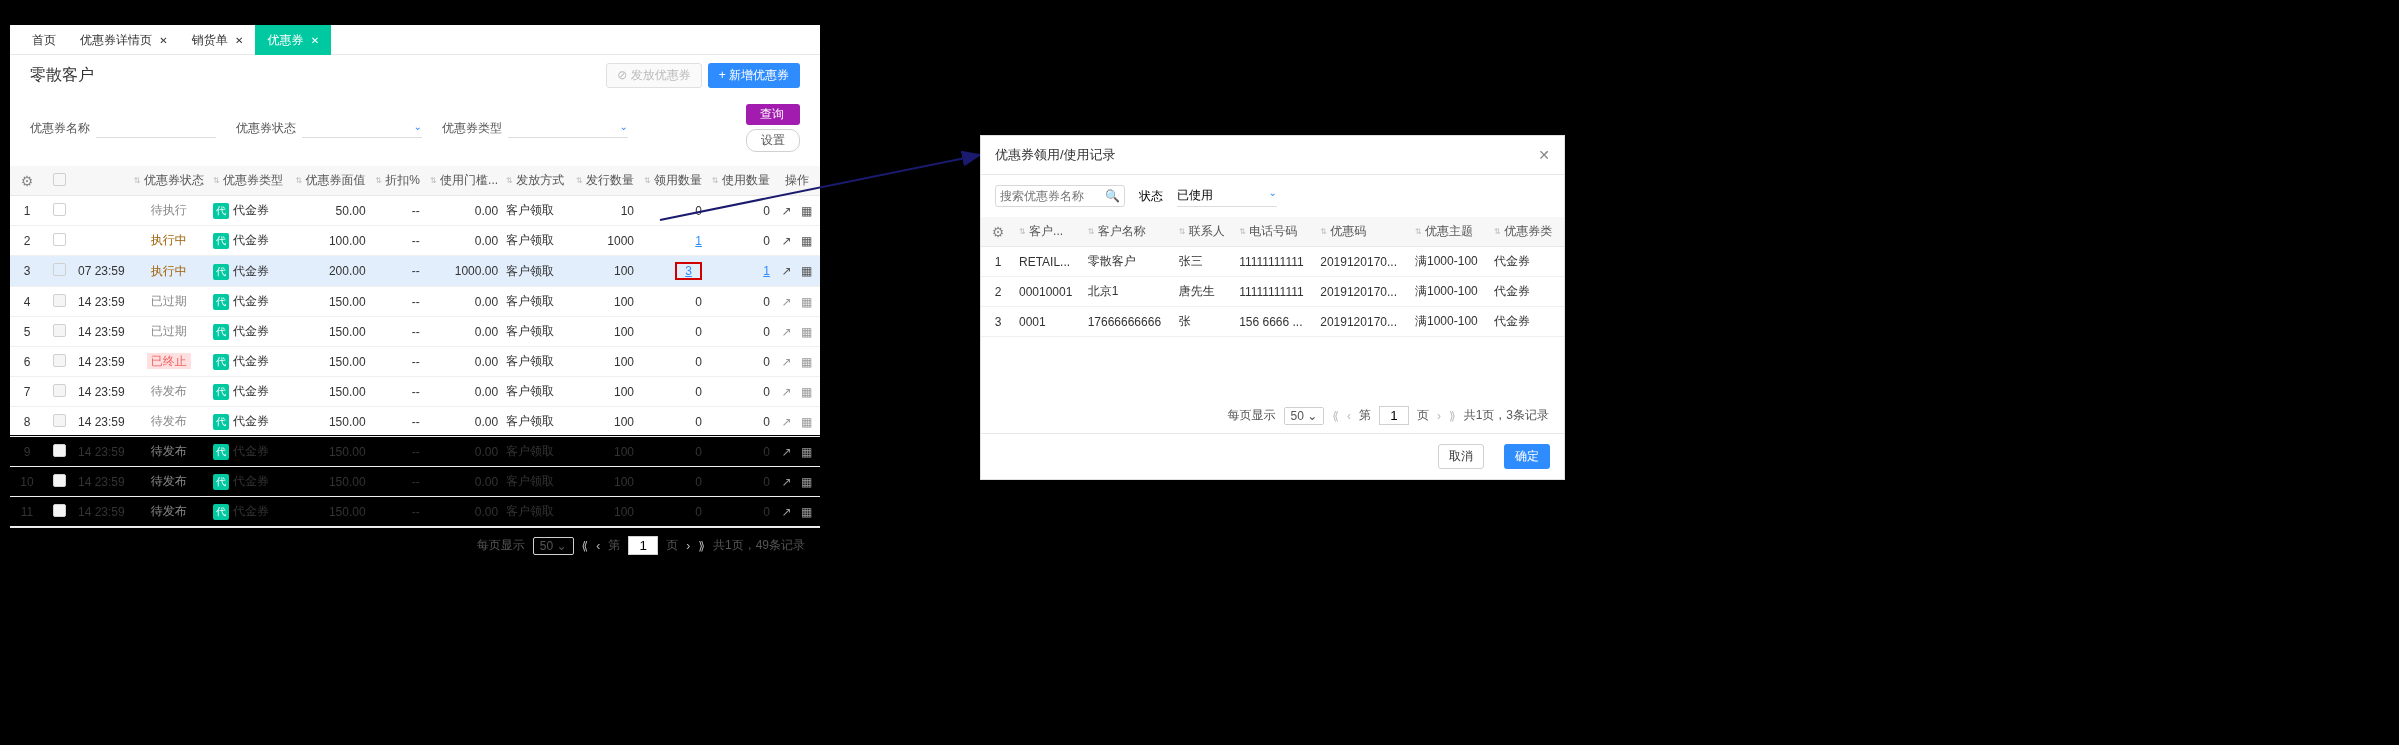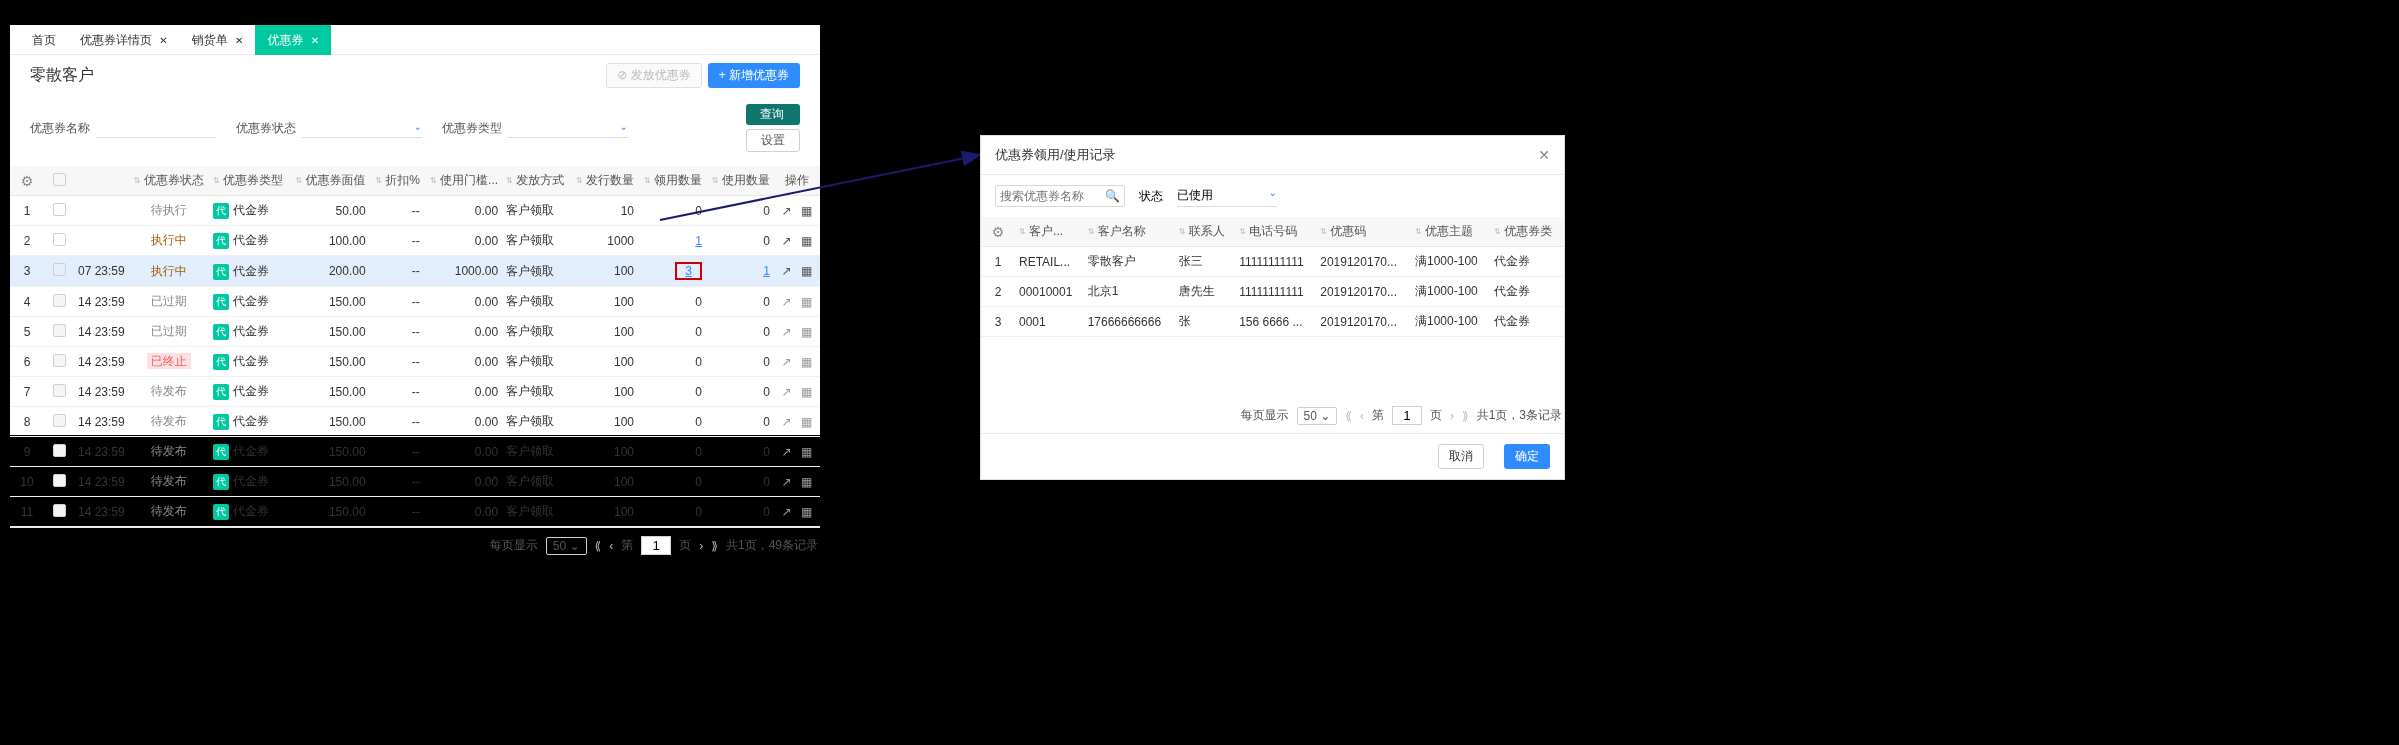--- a/index.html
+++ b/index.html
@@ -128,31 +128,31 @@
       color: #2f8cff;
       font-size: 10px;
     }
     .filter-btns {
       display: flex;
       flex-direction: column;
       gap: 4px;
       margin-left: auto;
     }
     .btn-query {
-      background: #0f766e;
+      background: #a21caf;
       color: #fff;
       padding: 2px 14px;
       border-radius: 3px;
       cursor: pointer;
     }
     .btn-setting {
       border: 1px solid #d0d0d0;
       background: #fff;
       padding: 2px 14px;
-      border-radius: 3px;
+      border-radius: 10px;
       cursor: pointer;
       color: #555;
     }
     
     .table-wrap {
       overflow-x: hidden;
     }
     table {
       width: 100%;
       border-collapse: collapse;
@@ -233,21 +233,21 @@
       border: 2px solid #d00000;
       padding: 0 8px;
       display: inline-block;
     }
     
     .pagination {
       display: flex;
       justify-content: flex-end;
       align-items: center;
       gap: 8px;
-      padding: 8px 2px;
+      padding: 8px 15px;
       border-top: 1px solid #e8e8e8;
       color: #555;
     }
     .page-select {
       border: 1px solid #d0d0d0;
       padding: 1px 6px;
       border-radius: 2px;
     }
     .page-nav {
       color: #bbb;

